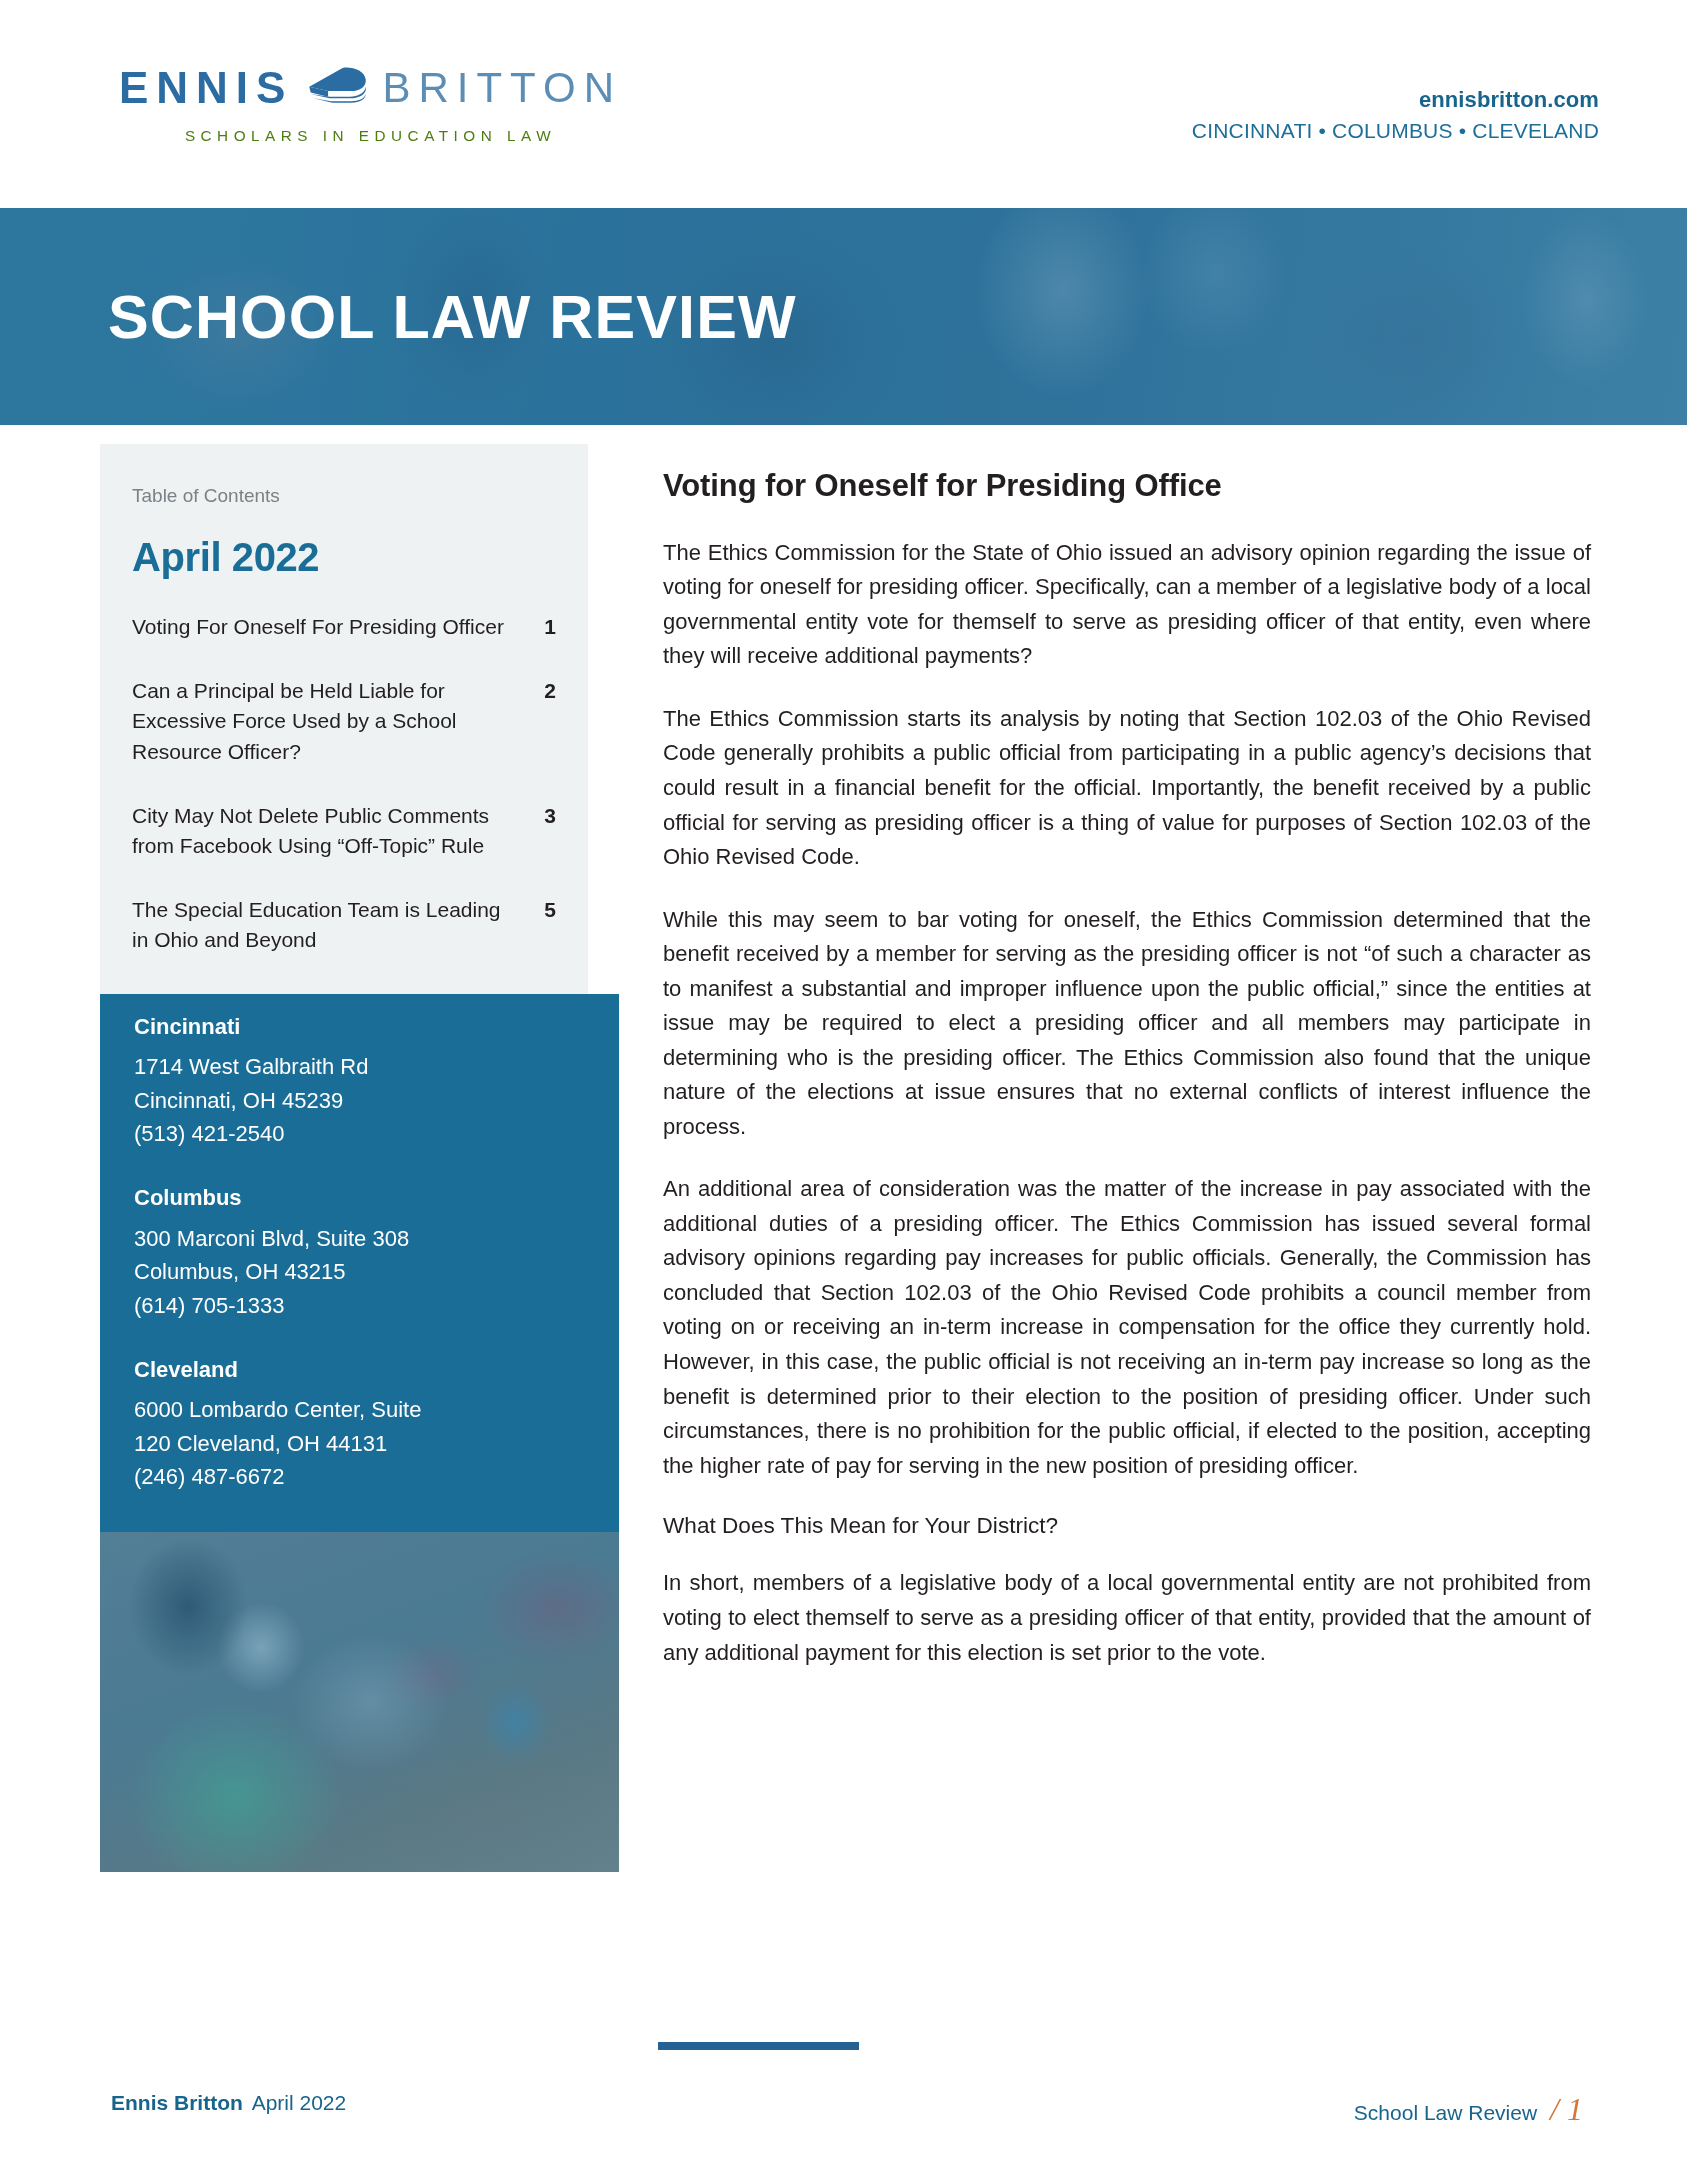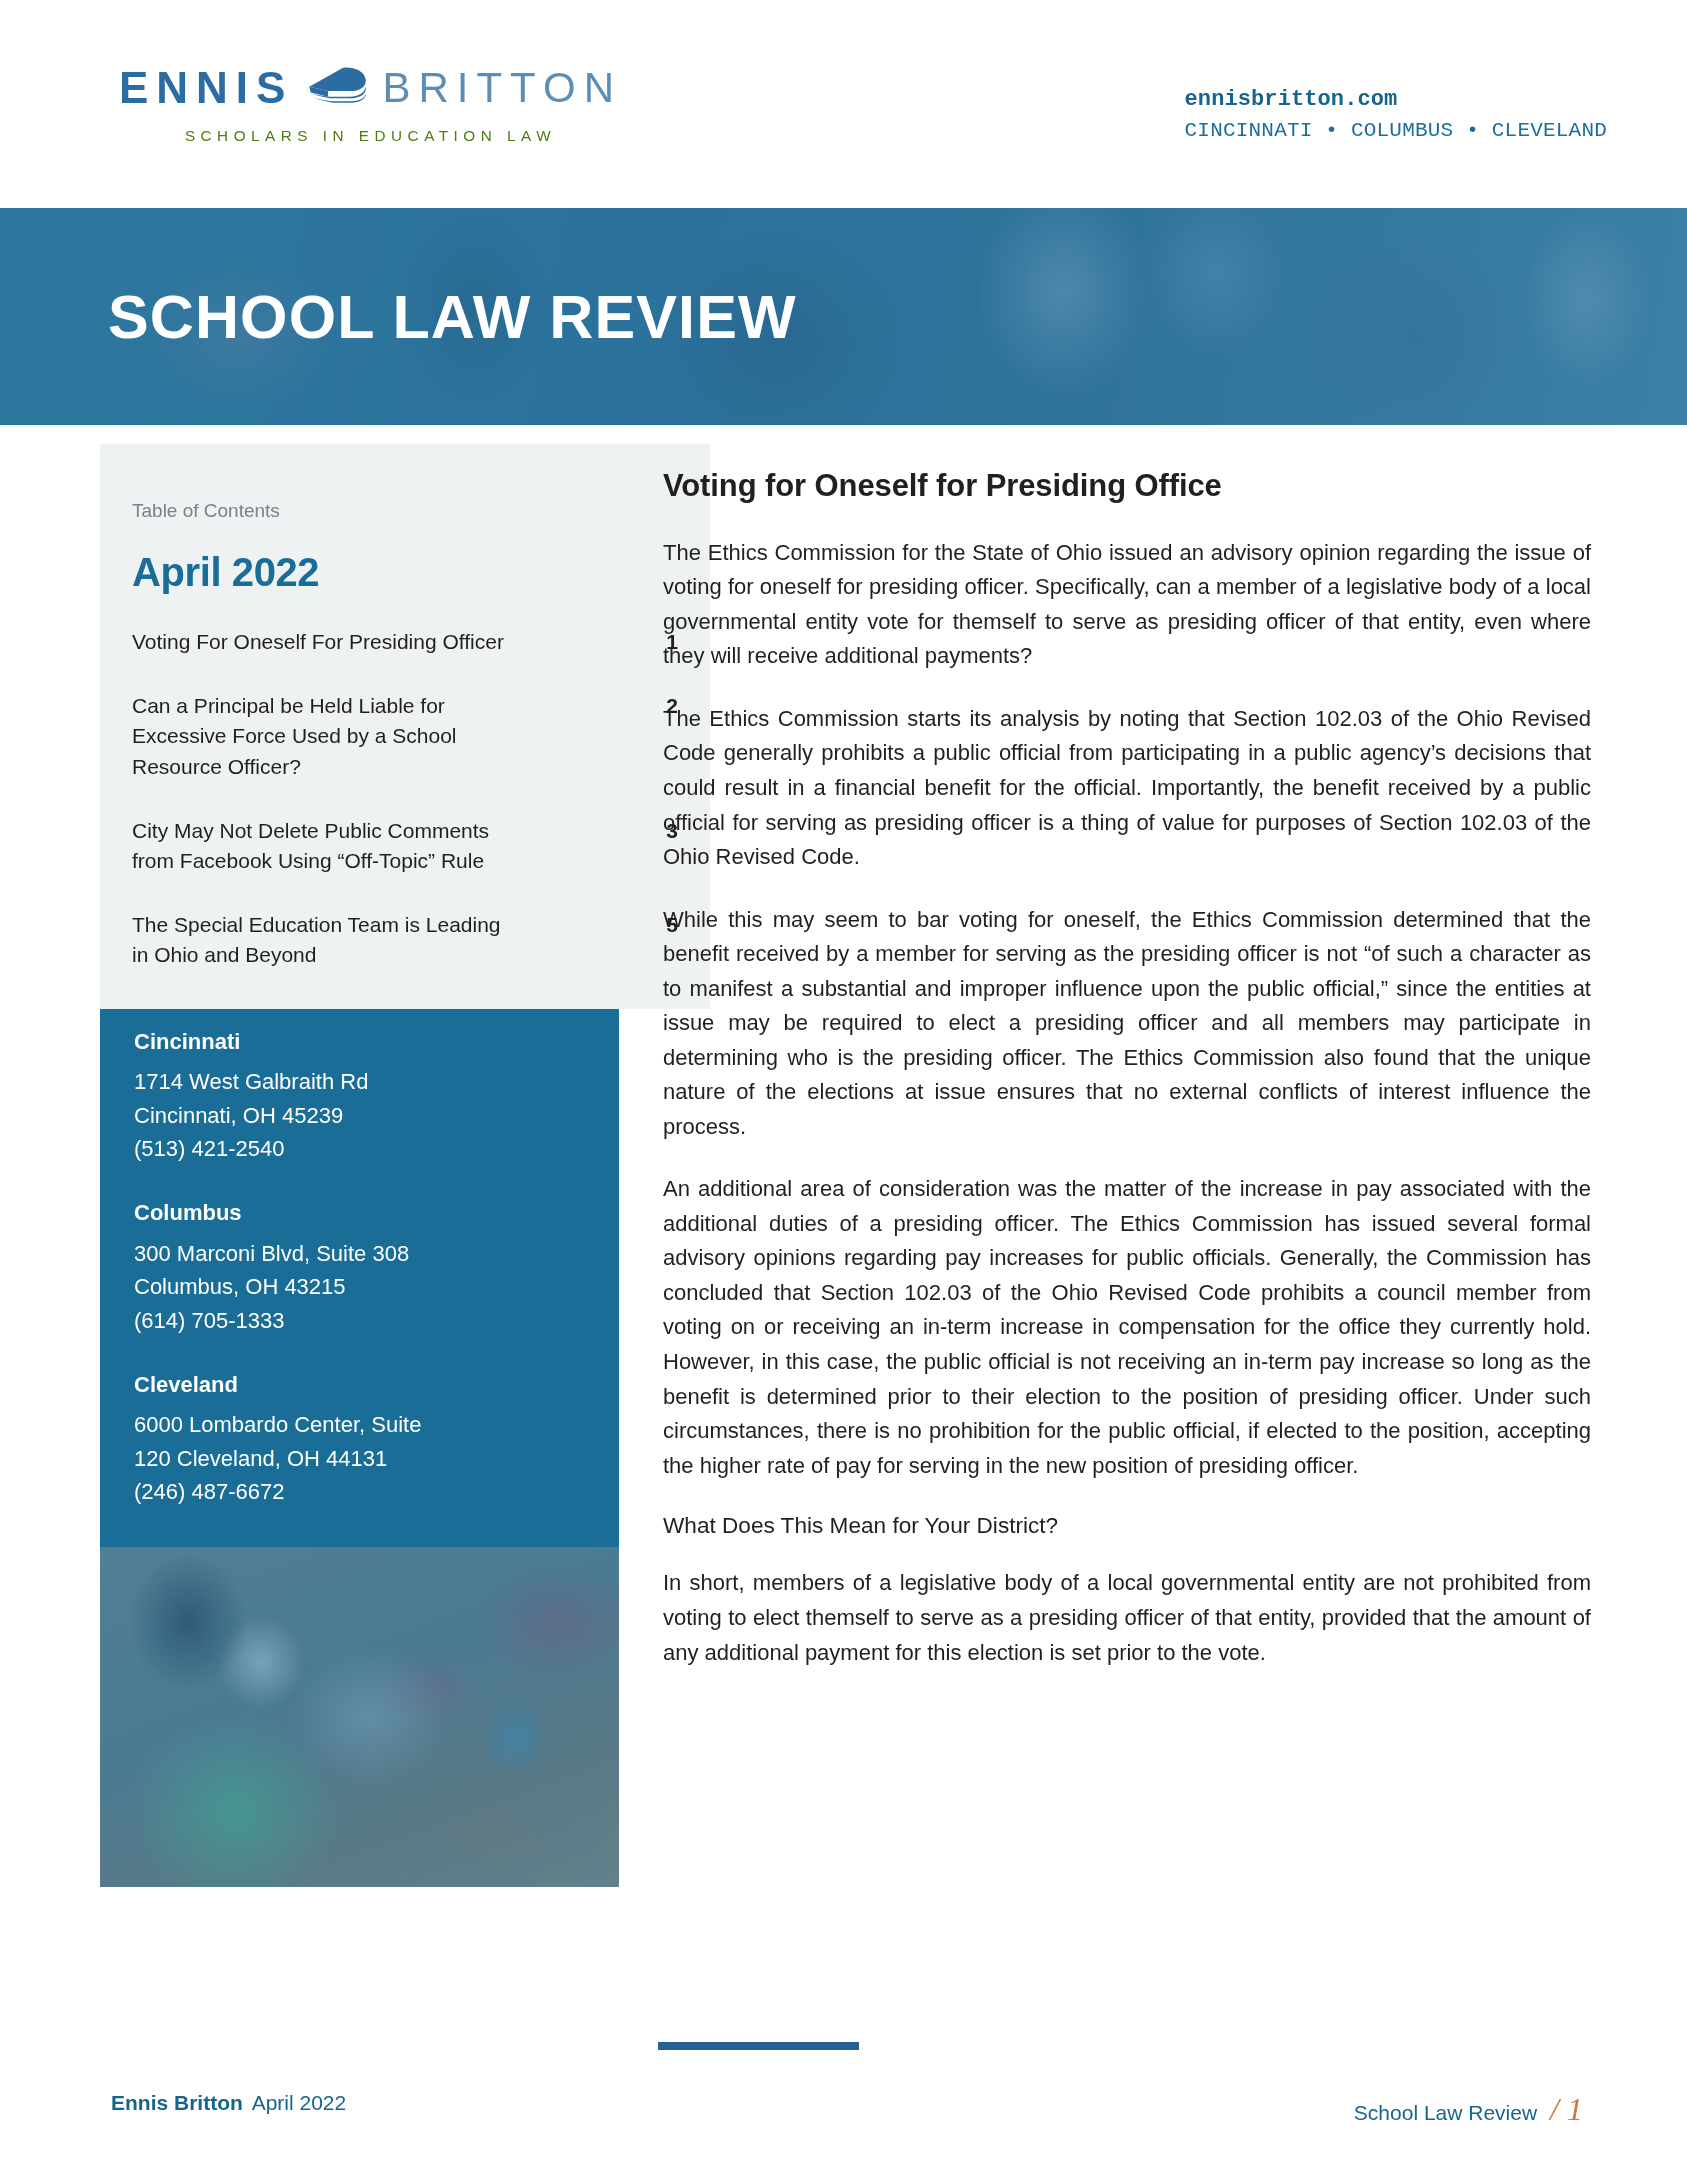--- a/index.html
+++ b/index.html
@@ -62,24 +62,24 @@
   .logo-tagline {
     margin-top: 16px;
     text-align: center;
     font-size: 15.3px;
     letter-spacing: 5.5px;
     color: #4d7c0f;
     font-weight: 400;
   }
   .header-right {
     position: absolute;
-    right: 96px;
+    right: 104px;
     top: 86px;
+    text-align: right;
     color: #17648d;
-    font-family: Liberation Mono, monospace;
   }
   .header-site {
     font-size: 22px;
     font-weight: bold;
     letter-spacing: 0.1px;
     line-height: 1.25;
   }
   .header-cities {
     font-size: 21px;
     font-weight: 400;
@@ -129,23 +129,23 @@
 
   
   .sidebar {
     position: absolute;
     left: 100px;
     top: 444px;
     width: 519px;
   }
   .toc-panel {
     background: #eef2f3;
-    padding: 56px 32px 38px 32px;
+    padding: 41px 32px 38px 32px;
     box-sizing: border-box;
-    width: 610px;
+    width: 488px;
   }
   .toc-label {
     font-size: 19px;
     color: #7c8185;
     margin-bottom: 29px;
     line-height: 1.2;
   }
   .toc-month {
     font-size: 40px;
     font-weight: bold;

